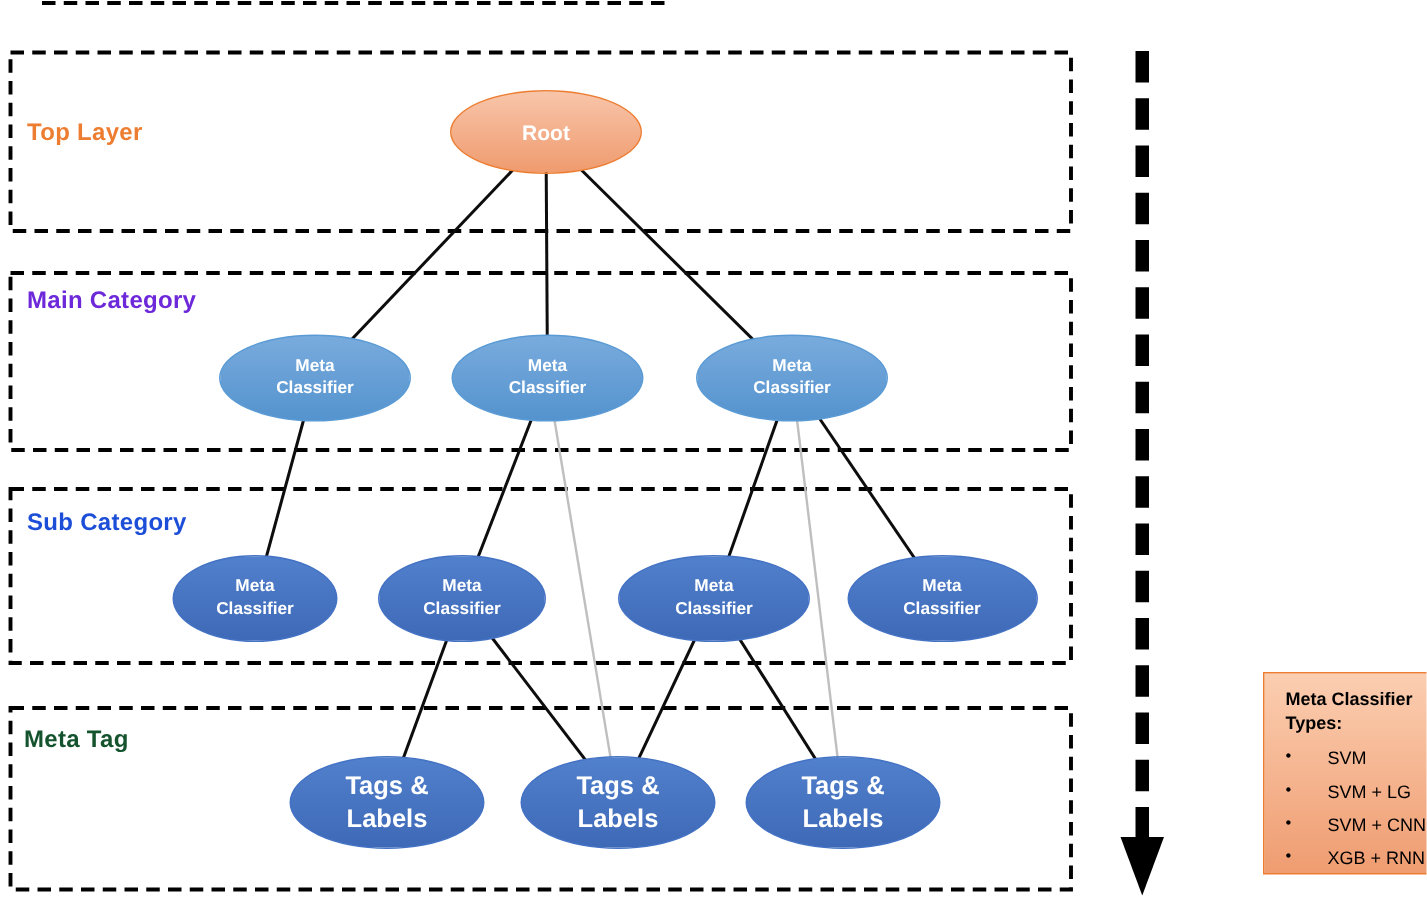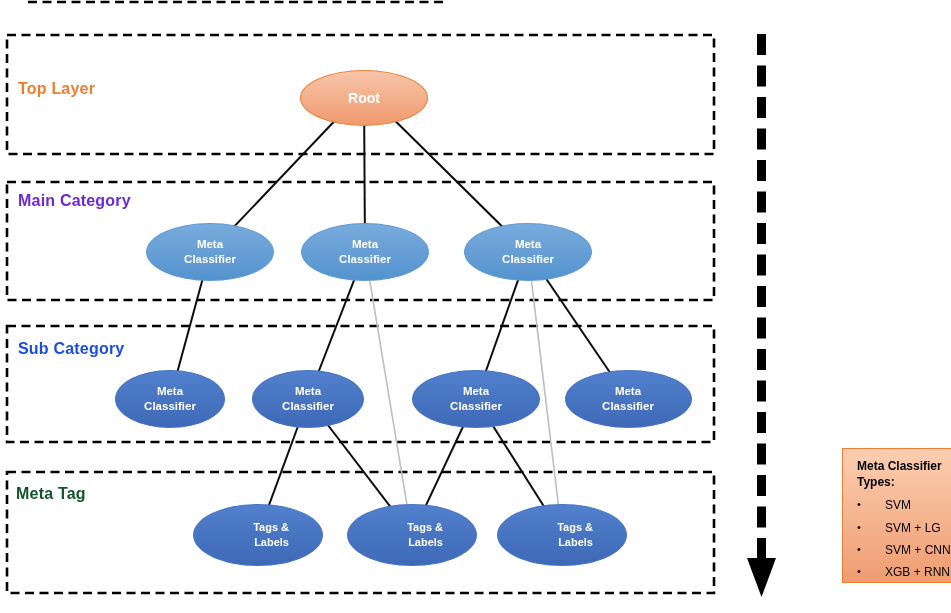--- a/index.html
+++ b/index.html
@@ -15,21 +15,21 @@
   
   .layer-label{position:absolute;font-weight:bold;font-size:16px;letter-spacing:.2px;}
   
   .node{position:absolute;border-radius:50%;display:flex;align-items:center;
         justify-content:center;text-align:center;color:#fff;font-weight:bold;
         box-sizing:border-box;}
   .node.root{background:linear-gradient(#f8c5aa,#ef9b6e);border:1.6px solid #ED7D31;font-size:14px;}
   .node.main{background:linear-gradient(#79abdd,#5493ce);border:1px solid #5b9bd5;font-size:11.5px;}
   .node.sub,.node.tag{background:linear-gradient(#5180cd,#3e69b6);border:1px solid #4472c4;}
   .node.sub{font-size:11.5px;}
-  .node.tag{font-size:11px;text-align:right;}
+  .node.tag{font-size:17px;}
   .node-label{line-height:1.32;}
   .node.main .node-label,.node.sub .node-label{width:72px;}
   .node.tag .node-label{width:62px;}
   .node.root .node-label{width:auto;}
   
   .legend{position:absolute;left:842px;top:448px;width:145px;height:135px;
           box-sizing:border-box;border:1.6px solid #ED7D31;
           background:linear-gradient(#fbceb1,#ef9c70);
           padding:9px 4px 4px 14px;color:#000;}
   .legend-title{font-weight:bold;font-size:12px;line-height:1.35;width:110px;}
@@ -70,21 +70,21 @@
     <line x1="761.5" y1="34" x2="761.5" y2="560" class="flow-line"></line>
     <polygon points="747,558 776,558 761.5,597" fill="#000"></polygon>
   </svg>
 
   <div class="layer-label" style="left:18px;top:44px;color:#ED7D31;margin-top:36px;">Top Layer</div>
   <div class="layer-label" style="left:18px;top:192px;color:#6d28d9;">Main Category</div>
   <div class="layer-label" style="left:18px;top:340px;color:#1d4ed8;">Sub Category</div>
   <div class="layer-label" style="left:16px;top:485px;color:#14532d;">Meta Tag</div>
 
   <div id="nodes">
-      <div class="node root" style="left: 300px; top: 70px; width: 128px; height: 56px;">
+      <div class="node root" style="left: 300px; top: 60px; width: 128px; height: 56px;">
         <span class="node-label">Root</span>
       </div>
       <div class="node main" style="left: 146px; top: 223px; width: 128px; height: 58px;">
         <span class="node-label">Meta Classifier</span>
       </div>
       <div class="node main" style="left: 301px; top: 223px; width: 128px; height: 58px;">
         <span class="node-label">Meta Classifier</span>
       </div>
       <div class="node main" style="left: 464px; top: 223px; width: 128px; height: 58px;">
         <span class="node-label">Meta Classifier</span>

